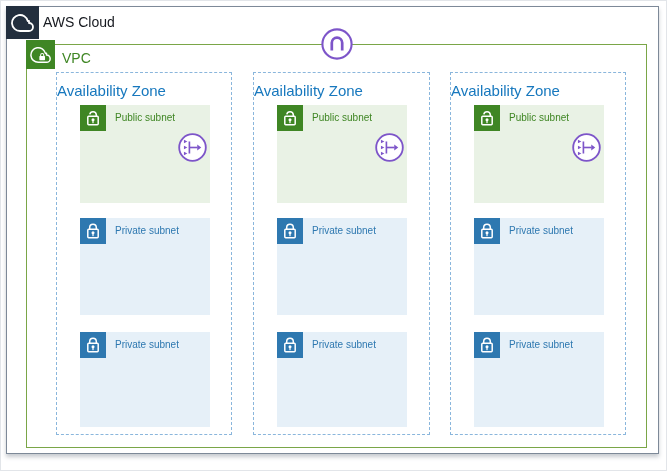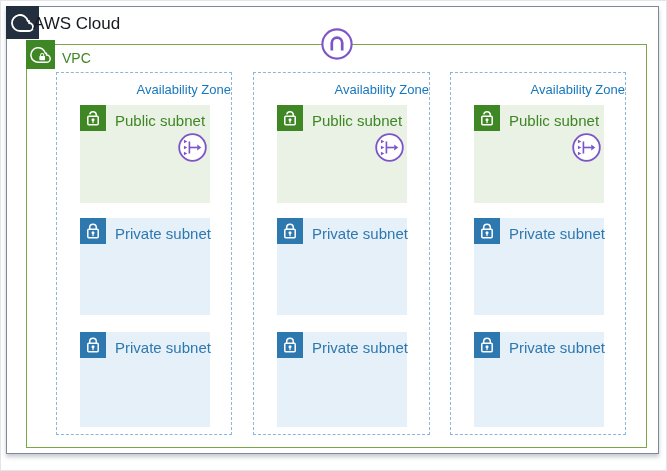--- a/index.html
+++ b/index.html
@@ -6,49 +6,49 @@
   body { font-family:"Liberation Sans", sans-serif; background:#ffffff; }
   .screen { position:relative; width:667px; height:471px; background:#ffffff;
             border:1px solid #e2e5e9; overflow:hidden; }
 
   
   .aws-frame { position:absolute; left:5px; top:5px; width:653px; height:448px;
                border:1.5px solid #7D8998; background:#ffffff;
                box-shadow:0 3px 4px rgba(130,140,150,0.45); }
   .aws-cloud-badge { position:absolute; left:5px; top:5px; width:33px; height:33px;
                      background:#232F3E; display:flex; align-items:center; justify-content:center; z-index:5; }
-  .aws-cloud-label { position:absolute; left:32px; top:13px; font-size:17px; color:#16191F; z-index:5; }
+  .aws-cloud-label { position:absolute; left:42px; top:13px; font-size:14px; color:#16191F; z-index:5; }
 
   
   .vpc-box { position:absolute; left:25px; top:43px; width:621px; height:404px;
              border:1.5px solid #7AA647; background:#ffffff; }
   .vpc-badge { position:absolute; left:25px; top:39px; width:29px; height:29px;
                background:#3F8624; display:flex; align-items:center; justify-content:center; z-index:6; }
   .vpc-label { position:absolute; left:61px; top:49px; font-size:14px; color:#3F8624; z-index:6; }
 
   
   .igw { position:absolute; left:319px; top:26px; width:34px; height:34px; color:#7D55C9; z-index:7; }
 
   
   .az { position:absolute; top:71px; height:363px; border:1.6px dashed #8AB6DC; background:#ffffff; }
   .az1 { left:55px;  width:176px; }
   .az2 { left:252px; width:177px; }
   .az3 { left:449px; width:176px; }
-  .az-label { text-align:right; padding-top:9px; font-size:13px; color:#1778BE; }
+  .az-label { text-align:left; padding-top:9px; font-size:15px; color:#1778BE; }
 
   
   .subnet { position:absolute; left:23px; width:130px; }
   .subnet.public   { top:32px;  height:98px; background:#E9F2E5; }
   .subnet.private1 { top:145px; height:97px; background:#E6F0F8; }
   .subnet.private2 { top:259px; height:95px; background:#E6F0F8; }
   .subnet-badge { position:absolute; left:0; top:0; width:26px; height:26px;
                   display:flex; align-items:center; justify-content:center; }
   .subnet-badge.pub { background:#3F8624; }
   .subnet-badge.prv { background:#2E78B0; }
-  .subnet-label { position:absolute; left:35px; top:7px; font-size:15px; white-space:nowrap; }
+  .subnet-label { position:absolute; left:35px; top:7px; font-size:10px; white-space:nowrap; }
   .subnet.public .subnet-label { color:#3F8624; }
   .subnet.private1 .subnet-label, .subnet.private2 .subnet-label { color:#2E78B0; }
 
   .nat { position:absolute; right:2px; top:27px; width:31px; height:31px; color:#7D55C9; }
   svg { display:block; }
 </style>
 </head>
 <body>
 
 <svg width="0" height="0" style="position:absolute" aria-hidden="true">

